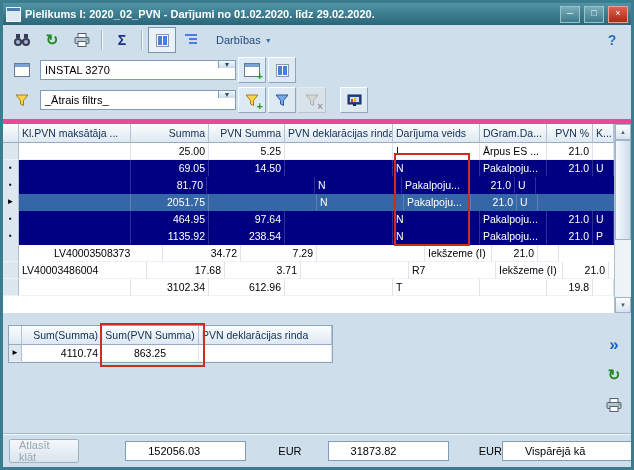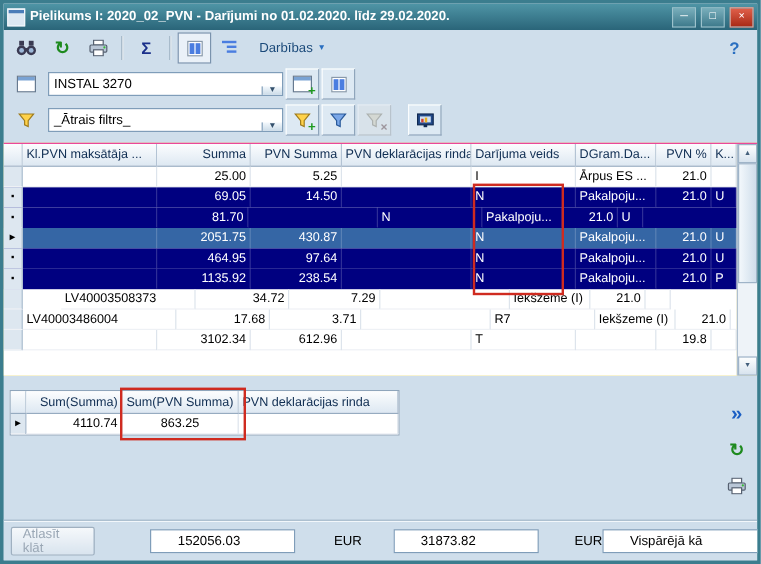--- a/index.html
+++ b/index.html
@@ -34,27 +34,27 @@
   .treeicon i{height:2px;background:#4a7de0;}
   .treeicon .t1{width:12px;} .treeicon .t2{width:8px;margin-left:4px;} .treeicon .t3{width:8px;margin-left:4px;}
   .gridicon{width:14px;height:12px;border:1px solid #667a90;background:#fff;box-shadow:inset 0 3px 0 #7aa3d4;}
   .plus-badge{position:absolute;right:2px;bottom:1px;color:#1e9a1e;font-weight:bold;font-size:11px;line-height:10px;}
   .x-badge{position:absolute;right:2px;bottom:1px;color:#c22;font-weight:bold;font-size:10px;line-height:9px;}
   .menu-btn{display:flex;align-items:center;gap:4px;padding:0 8px;height:24px;color:#1b4a7a;}
   .menu-arrow{color:#2a6fc0;font-size:7px;}
   .spacer{flex:1;}
   
   .combo{display:flex;height:20px;width:196px;border:1px solid #7f9db9;background:#fff;
-         align-items:flex-end;box-sizing:border-box;flex:none;margin-left:2px;}
+         align-items:flex-start;box-sizing:border-box;flex:none;margin-left:2px;}
   .combo .val{flex:1;padding:0 4px;line-height:18px;white-space:nowrap;overflow:hidden;}
   .combo .drop{width:16px;background:linear-gradient(#f4f9fd,#cbdbe8);border-left:1px solid #7f9db9;
                display:flex;align-items:center;justify-content:center;font-size:7px;color:#34506c;}
   
-  .grid-wrap{position:absolute;left:0;top:116px;width:628px;height:194px;background:#fde047;
-             border-top:1px solid #ec4899;box-sizing:border-box;}
+  .grid-wrap{position:absolute;left:0;top:116px;width:628px;height:194px;background:#f97316;
+             border-top:5px solid #ec4899;box-sizing:border-box;}
   .gmain{position:absolute;left:0;top:0;width:611px;height:100%;overflow:hidden;background:#fff;}
   .ghead{display:flex;}
   .gcell{box-sizing:border-box;flex:none;height:17px;line-height:16px;padding:0 3px;white-space:nowrap;
          overflow:hidden;border-right:1px solid #dde4ec;border-bottom:1px solid #eef1f5;font-size:10.5px;}
   .gcell.right{text-align:right;} .gcell.center{text-align:center;}
   .gcell.h{height:19px;line-height:18px;background:linear-gradient(#fcfdfe,#dde8f2);
            border-right:1px solid #b3c3d4;border-bottom:1px solid #96abc0;color:#0f2d52;}
   .selcell{width:16px;background:#dde7f0;border-right:1px solid #aebfd0;text-align:center;
            font-size:8px;color:#000;padding:0;}
   .grow{display:flex;}
@@ -255,21 +255,20 @@
             <div class="gcell left" style="width: 108px;"></div>
             <div class="gcell left" style="width: 87px;">N</div>
             <div class="gcell left" style="width: 67px;">Pakalpoju...</div>
             <div class="gcell right" style="width: 46px;">21.0</div>
             <div class="gcell left" style="width: 21px;">U</div>
           </div>
           <div class="grow focused">
             <div class="gcell selcell">►</div>
             <div class="gcell left" style="width: 112px;"></div>
             <div class="gcell right" style="width: 78px;">2051.75</div>
-            <div class="gcell right" style="width: 76px;">430.87</div>
             <div class="gcell left" style="width: 108px;"></div>
             <div class="gcell left" style="width: 87px;">N</div>
             <div class="gcell left" style="width: 67px;">Pakalpoju...</div>
             <div class="gcell right" style="width: 46px;">21.0</div>
             <div class="gcell left" style="width: 21px;">U</div>
           </div>
           <div class="grow selected">
             <div class="gcell selcell">▪</div>
             <div class="gcell left" style="width: 112px;"></div>
             <div class="gcell right" style="width: 78px;">464.95</div>

